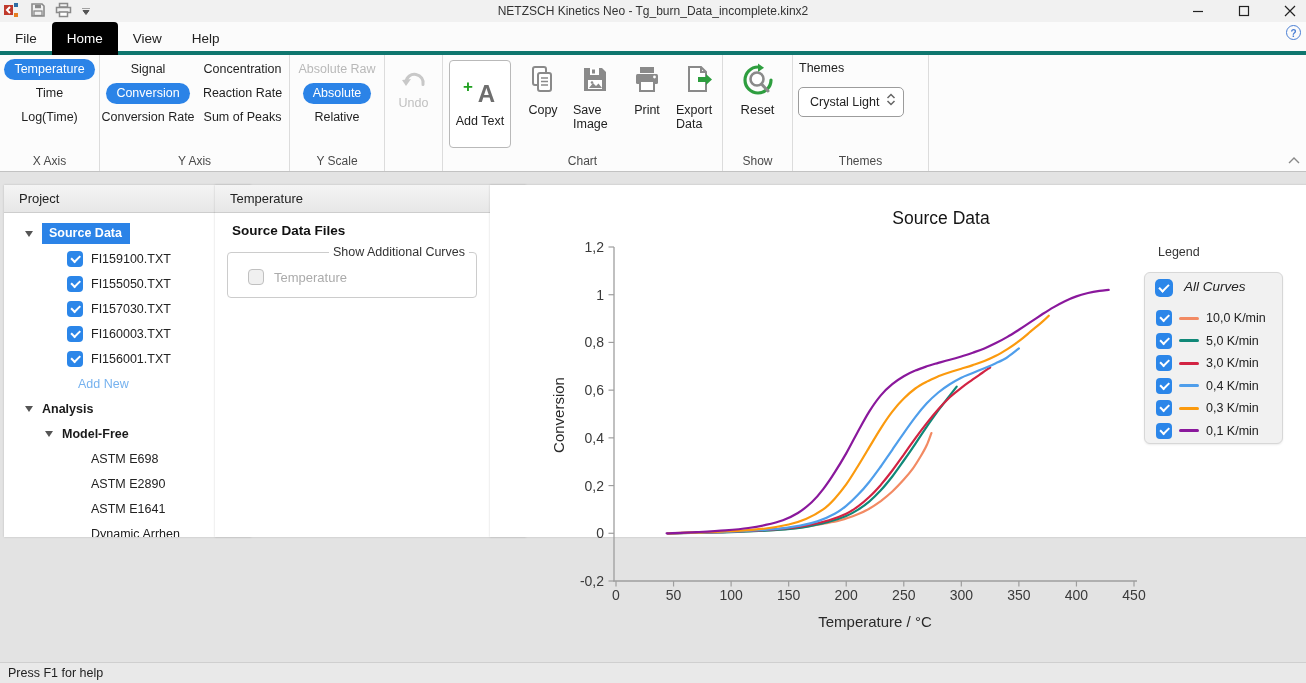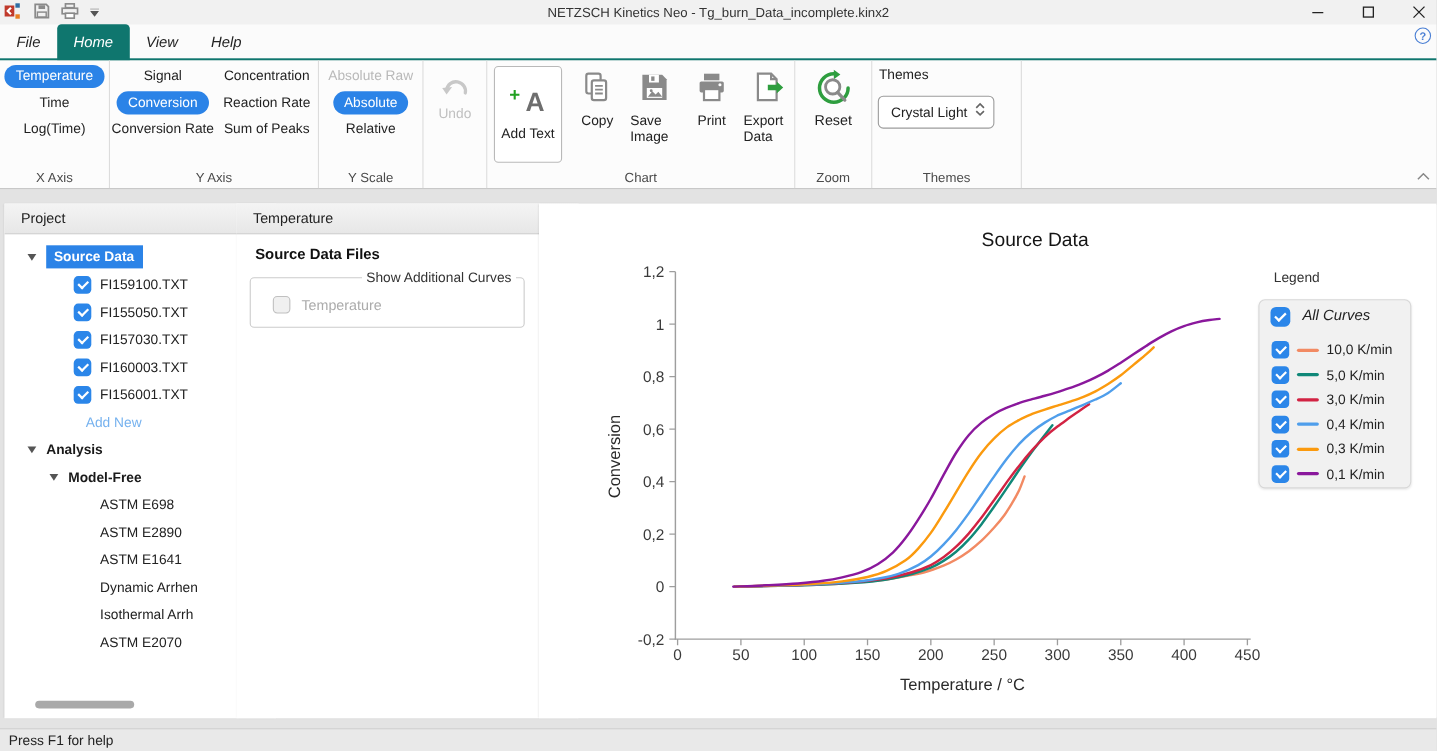--- a/index.html
+++ b/index.html
@@ -9,24 +9,24 @@
     background:#e3e3e3;color:#1f1f1f;font-size:13px;
     -webkit-font-smoothing:antialiased;
   }
   
   .titlebar{position:absolute;left:0;top:0;width:100%;height:22px;background:#f1f1f1;}
   .qa-icons{position:absolute;left:4px;top:2px;display:flex;align-items:center;gap:9px;}
   .win-title{position:absolute;left:0;right:0;top:4px;text-align:center;font-size:12px;color:#333;}
   .win-btns{position:absolute;right:8px;top:0;height:22px;display:flex;align-items:center;gap:30px;}
   .win-btn{width:16px;height:16px;display:flex;align-items:center;justify-content:center;cursor:default;}
   
-  .menubar{position:absolute;left:0;top:22px;width:100%;height:33px;background:#fbfbfb;border-bottom:2px solid #0f766e;box-sizing:border-box;font-style:italic;}
+  .menubar{position:absolute;left:0;top:22px;width:100%;height:33px;background:#fbfbfb;border-bottom:4px solid #0f766e;box-sizing:border-box;}
   .menu-tabs{position:absolute;left:0;top:0;height:33px;display:flex;}
   .menu-tab{padding:0 15px;height:33px;line-height:33px;font-size:13.5px;color:#222;}
-  .menu-tab.active{background:#0f766e;color:#fff;border-radius:4px 4px 0 0;}
+  .menu-tab.active{background:#000000;color:#fff;border-radius:4px 4px 0 0;}
   .help-circle{position:absolute;right:5px;top:25px;width:15px;height:15px;border:1.5px solid #4a7fd4;border-radius:50%;color:#4a7fd4;font-weight:bold;font-size:10px;text-align:center;line-height:15px;box-sizing:border-box;}
   .help-circle::after{content:"?";}
   
   .ribbon{position:absolute;left:0;top:55px;width:100%;height:117px;background:#fcfcfc;border-bottom:1px solid #c2c2c2;box-sizing:border-box;}
   .rgroup{position:absolute;top:0;height:116px;border-right:1px solid #dcdcdc;box-sizing:border-box;}
   .rgroup-label{position:absolute;bottom:3px;left:0;width:100%;text-align:center;font-size:12px;color:#4a4a4a;}
   .pill{height:21px;line-height:21px;padding:0 10px;border-radius:10.5px;font-size:12.5px;white-space:nowrap;display:inline-block;}
   .pill.selected{background:#2b83e7;color:#fff;}
   .pill.disabled{color:#b9b9b9;}
   .pillcol{display:flex;flex-direction:column;align-items:center;gap:3px;padding-top:4px;}
@@ -36,21 +36,21 @@
   .addtext-btn{position:absolute;left:6px;top:5px;width:62px;height:88px;border:1px solid #b9b9b9;border-radius:4px;background:#fff;display:flex;flex-direction:column;align-items:center;justify-content:center;gap:6px;box-sizing:border-box;}
   .addtext-glyph{position:relative;width:30px;height:28px;}
   .addtext-glyph .bigA{position:absolute;right:0;top:2px;font-size:24px;font-weight:800;color:#6e6e6e;line-height:24px;}
   .addtext-glyph .plus{position:absolute;left:-2px;top:-3px;font-size:17px;font-weight:800;color:#21a121;}
   .addtext-label{font-size:12.5px;color:#222;}
   .themes-head{position:absolute;left:6px;top:6px;font-size:12.5px;color:#222;}
   .theme-select{position:absolute;left:5px;top:32px;width:106px;height:30px;background:#fff;border:1px solid #9c9c9c;border-radius:5px;display:flex;align-items:center;box-sizing:border-box;padding-left:11px;font-size:12.5px;color:#222;}
   .theme-chevrons{position:absolute;right:7px;top:5px;display:flex;flex-direction:column;gap:1px;}
   .ribbon-collapse{position:absolute;right:6px;bottom:4px;}
   
-  .panel{position:absolute;top:185px;height:468px;background:#fff;box-shadow:0 0 2px rgba(0,0,0,.18);padding-left:44px;}
+  .panel{position:absolute;top:185px;height:352px;background:#fff;box-shadow:0 0 2px rgba(0,0,0,.18);padding-left:44px;}
   .panel-header{position:absolute;left:0;top:0;width:100%;height:28px;background:linear-gradient(#f4f4f4,#e7e7e7);border-bottom:1px solid #cdcdcd;box-sizing:border-box;}
   .panel-title{position:absolute;left:15px;top:6px;font-size:13px;color:#222;}
   .pin-btn{position:absolute;right:6px;top:3px;width:20px;height:20px;background:#fff;border:1px solid #a8a8a8;border-radius:3px;display:flex;align-items:center;justify-content:center;box-sizing:border-box;}
   
   #project-panel{left:4px;width:203px;overflow:hidden;}
   .tree{position:absolute;left:0;top:28px;width:100%;padding-top:8px;}
   .trow{height:25px;display:flex;align-items:center;position:relative;}
   .tri{width:0;height:0;border-left:4.5px solid transparent;border-right:4.5px solid transparent;border-top:6px solid #555;flex:none;}
   .tri.pos1{margin-left:21px;}
   .tri.pos2{margin-left:41px;}
@@ -262,21 +262,21 @@
       <span>
         <svg width="36" height="36" viewBox="0 0 36 36">
           <path d="M18 4 A13 13 0 1 0 31 17" fill="none" stroke="#2e9e3f" stroke-width="3.2" stroke-linecap="round"></path>
           <polygon points="18,0.5 18,9 24,4.8" fill="#2e9e3f"></polygon>
           <circle cx="17" cy="16" r="6.5" fill="#fff" stroke="#8a8a8a" stroke-width="2.6"></circle>
           <line x1="21.5" y1="21" x2="28" y2="28" stroke="#8a8a8a" stroke-width="3" stroke-linecap="round"></line>
         </svg>
       </span>
       <div class="tlabel">Reset</div>
     </div>
-    <div class="rgroup-label">Zoom</div>
+    <div class="rgroup-label">Show</div>
   </div>
 
   <div class="rgroup" style="left:793px;width:136px;">
     <div class="themes-head">Themes</div>
     <div class="theme-select">
       <span>Crystal Light</span>
       <span class="theme-chevrons">
         <svg width="10" height="6" viewBox="0 0 10 6">
             <polyline points="1.5,5 5,1.5 8.5,5" fill="none" stroke="#666" stroke-width="1.5"></polyline>
           </svg>

